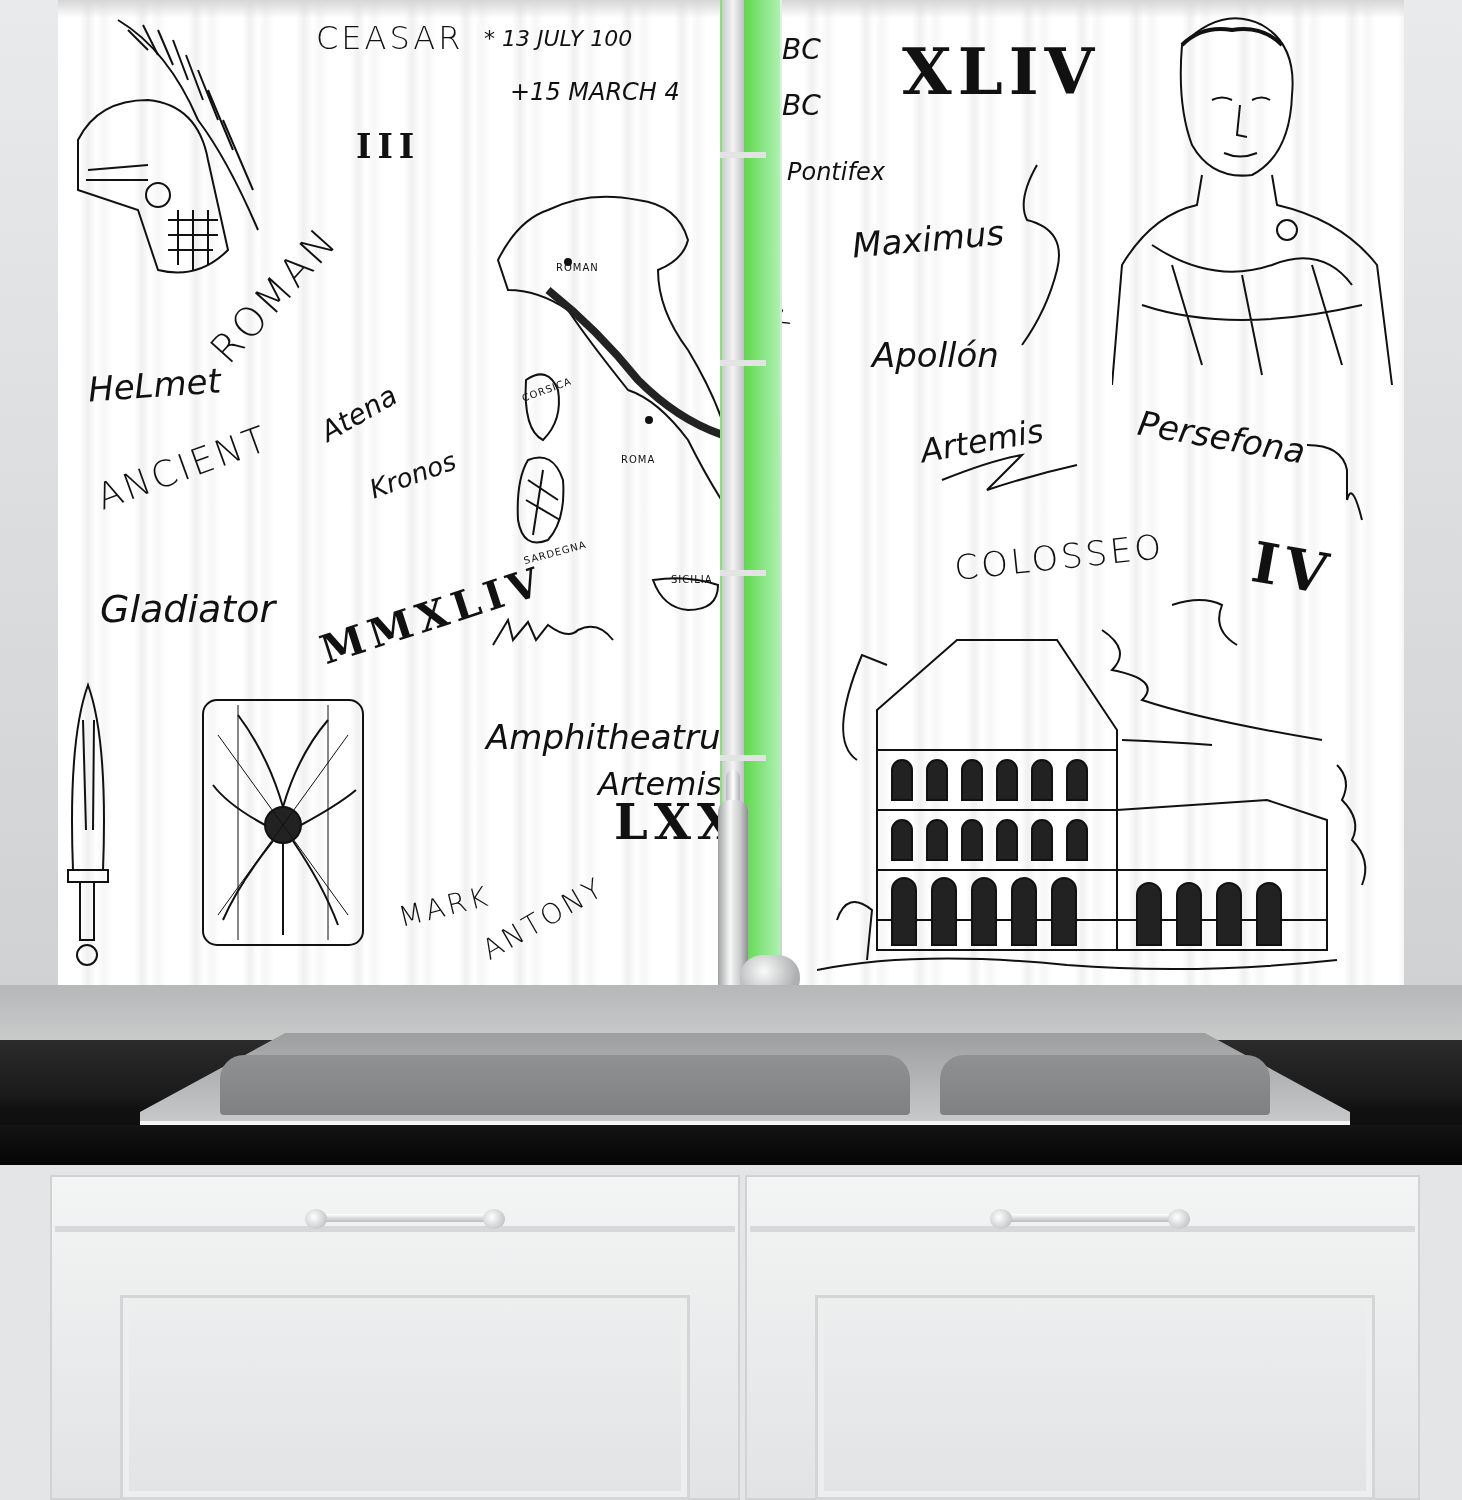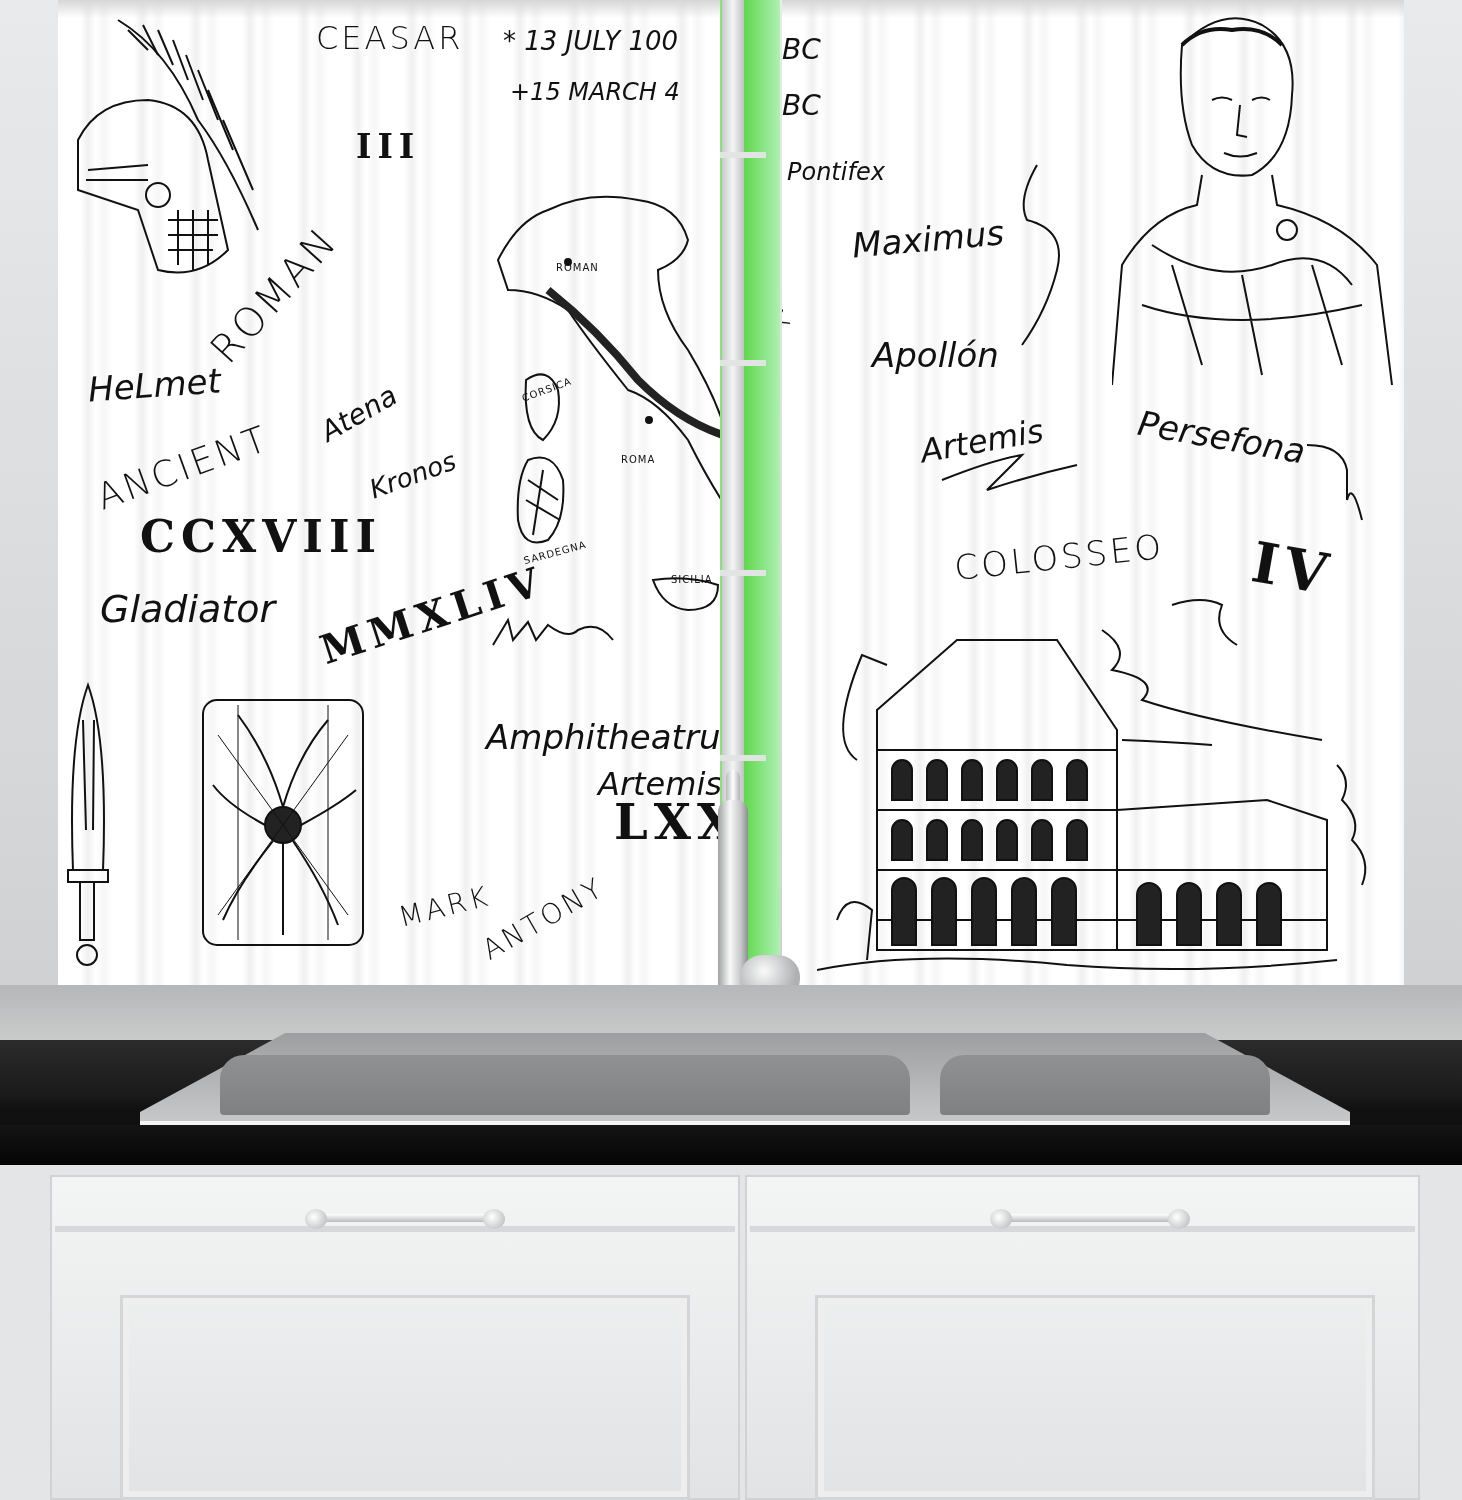--- a/index.html
+++ b/index.html
@@ -73,30 +73,29 @@
       <g fill="none" stroke="#111" stroke-width="2">
         <path d="M60 10 Q110 40 140 110 Q170 150 200 220"></path>
         <path d="M70 20 L90 40 M85 15 L100 45 M100 20 L115 55 M115 30 L130 70 M128 45 L145 90 M140 60 L160 110 M150 80 L175 140 M165 110 L195 180"></path>
         <path d="M20 130 Q40 90 90 90 Q140 95 150 150 L170 240 Q140 270 100 260 L80 200 Q50 190 20 180 Z"></path>
         <circle cx="100" cy="185" r="12"></circle>
         <path d="M110 210 L160 210 M110 225 L160 225 M110 240 L155 240 M120 200 L120 255 M135 200 L135 260 M150 200 L150 255"></path>
         <path d="M30 160 L90 155 M28 170 L90 170"></path>
       </g>
     </svg>
     <div class="hw caps" style="left:258px;top:22px;font-size:32px">CEASAR</div>
-    <div class="hw hand" style="left:445px;top:28px;font-size:26px">* 13 JULY 100</div>
+    <div class="hw hand" style="left:426px;top:28px;font-size:22px">* 13 JULY 100</div>
     <div class="hw hand" style="left:452px;top:80px;font-size:24px">+15 MARCH 4</div>
     <div class="hw roman" style="left:298px;top:130px;font-size:33px">III</div>
 
     <div class="hw hand" style="left:30px;top:368px;font-size:34px;transform:rotate(-4deg)">HeLmet</div>
     <div class="hw caps" style="left:175px;top:330px;font-size:40px;transform:rotate(-48deg);transform-origin:left bottom">ROMAN</div>
     <div class="hw caps" style="left:35px;top:450px;font-size:36px;transform:rotate(-20deg)">ANCIENT</div>
     <div class="hw hand" style="left:260px;top:400px;font-size:28px;transform:rotate(-30deg)">Atena</div>
     <div class="hw hand" style="left:310px;top:462px;font-size:26px;transform:rotate(-20deg)">Kronos</div>
-    <div class="hw roman" style="left:82px;top:515px;font-size:44px">CCXVIII</div>
     <div class="hw hand" style="left:42px;top:590px;font-size:38px">Gladiator</div>
     <div class="hw roman" style="left:258px;top:595px;font-size:40px;transform:rotate(-18deg)">MMXLIV</div>
 
     <svg style="position:absolute;left:430px;top:180px" width="240" height="460">
       <g fill="none" stroke="#111" stroke-width="2">
         <path d="M10 80 Q30 40 60 30 Q100 10 150 20 Q190 25 200 60 Q195 80 170 90 Q170 130 200 170 Q230 220 240 260 L240 330 Q220 300 200 260 Q170 220 140 210 Q100 160 80 130 Q50 110 20 110 Z"></path>
         <path d="M60 110 Q110 150 150 200 Q190 240 235 255" stroke-width="8" stroke="#222"></path>
         <circle cx="80" cy="82" r="3" fill="#111"></circle>
         <circle cx="161" cy="240" r="3" fill="#111"></circle>
         <path d="M38 200 Q60 185 70 210 Q75 240 55 260 Q35 250 38 200 Z"></path>
@@ -137,20 +136,21 @@
     <div class="hw hand" style="left:428px;top:720px;font-size:34px">Amphitheatrum</div>
     <div class="hw hand" style="left:540px;top:768px;font-size:32px">Artemis</div>
     <div class="hw roman" style="left:556px;top:798px;font-size:48px">LXXX</div>
     <div class="hw caps" style="left:340px;top:893px;font-size:28px;transform:rotate(-14deg)">MARK</div>
     <div class="hw caps" style="left:418px;top:905px;font-size:28px;transform:rotate(-30deg)">ANTONY</div>
   </div>
 
   <div class="curtain right">
     <div class="hw hand" style="left:0px;top:36px;font-size:28px">BC</div>
     <div class="hw hand" style="left:0px;top:92px;font-size:28px">BC</div>
+    <div class="hw roman" style="left:120px;top:40px;font-size:64px">XLIV</div>
 
     <div class="hw caps" style="left:-30px;top:245px;font-size:30px;transform:rotate(62deg);transform-origin:left top">ITALY</div>
     <div class="hw hand" style="left:5px;top:160px;font-size:24px">Pontifex</div>
     <div class="hw hand" style="left:70px;top:222px;font-size:34px;transform:rotate(-5deg)">Maximus</div>
     <svg style="position:absolute;left:225px;top:160px" width="70" height="200">
       <path d="M30 5 Q10 40 20 60 Q60 70 50 110 Q40 150 15 185" fill="none" stroke="#111" stroke-width="2"></path>
     </svg>
     <div class="hw hand" style="left:90px;top:338px;font-size:34px">Apollón</div>
 
     <svg style="position:absolute;left:330px;top:5px" width="290" height="390">

